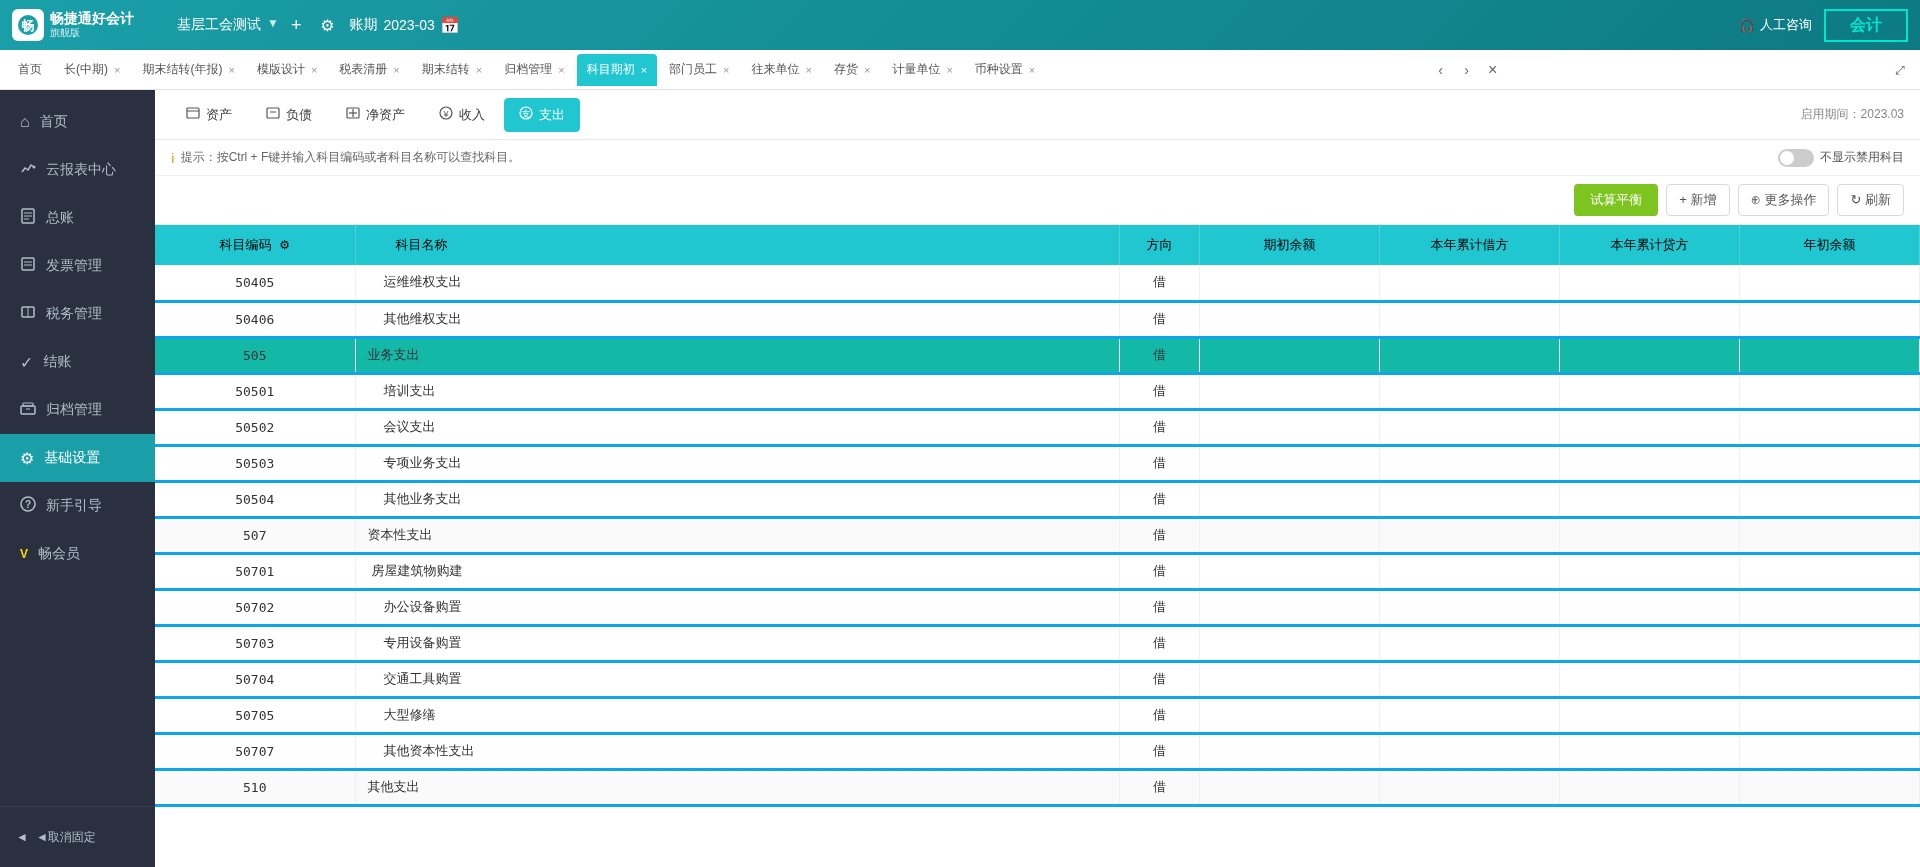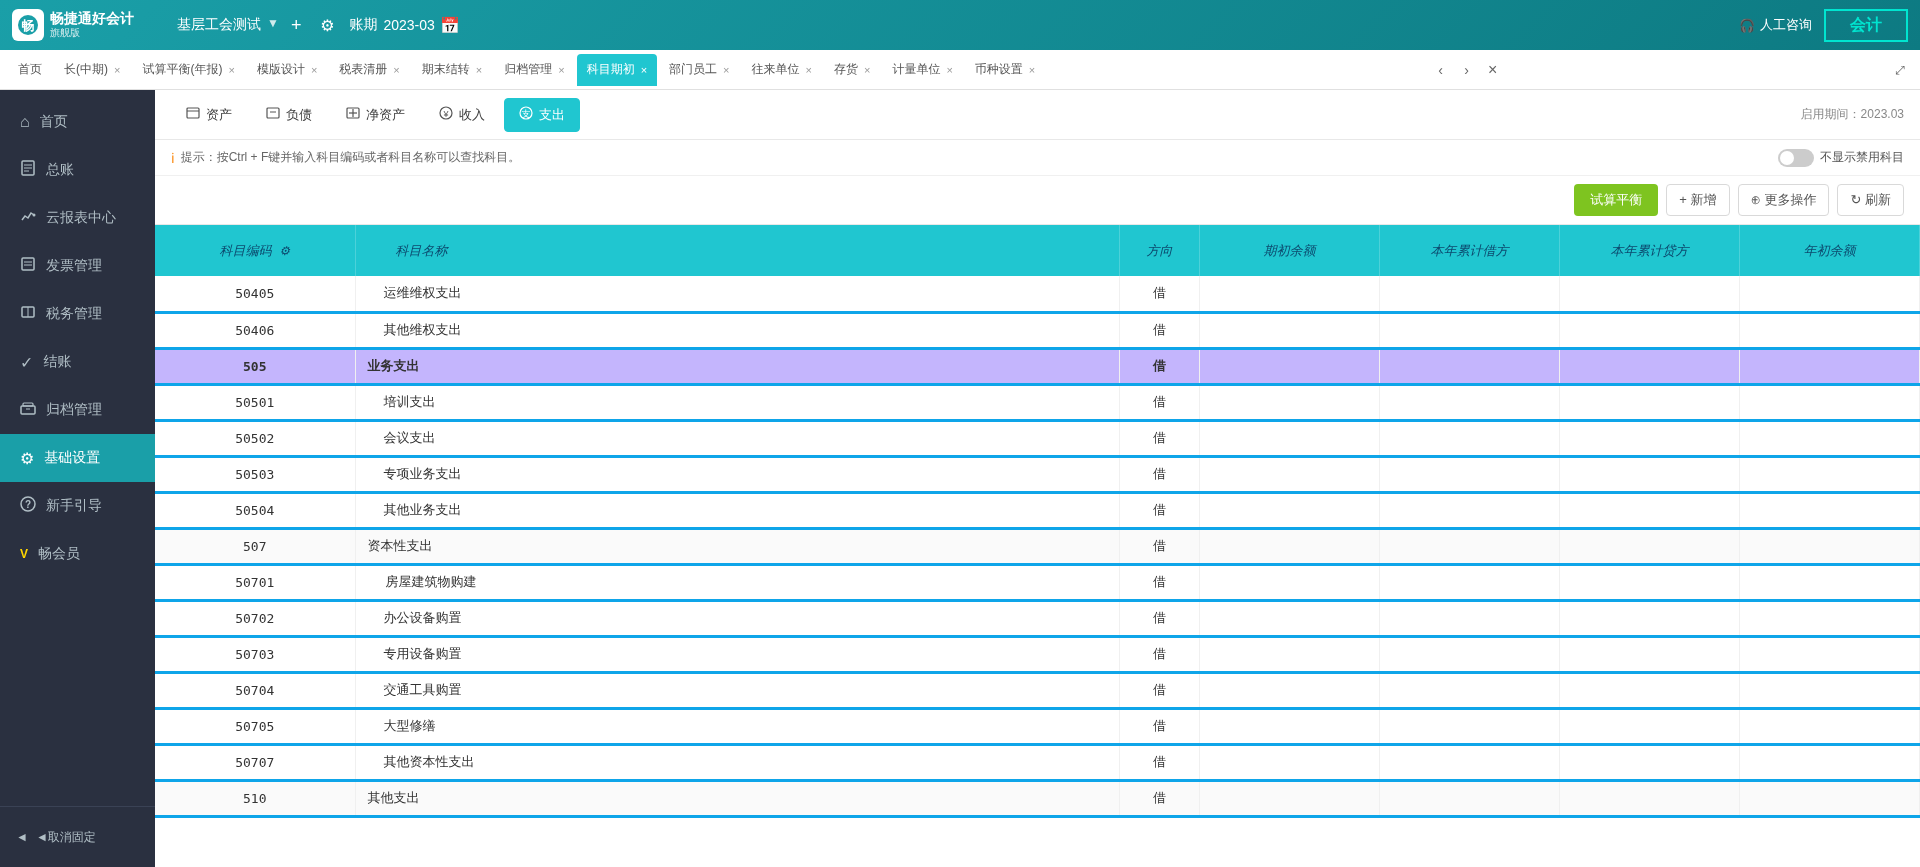--- a/index.html
+++ b/index.html
@@ -330,23 +330,22 @@
       position: relative;
     }
     .table-wrapper::-webkit-scrollbar { width: 8px; }
     .table-wrapper::-webkit-scrollbar-thumb { background: #ccc; border-radius: 4px; }
     .data-table {
       width: 100%;
       border-collapse: collapse;
     }
     .data-table thead tr {
       background: #20c6d0;
-      color: #0c4a6e;
-      height: 51px;
-      font-style: italic;
+      color: #000000;
+      height: 40px;
     }
     .data-table thead th {
       text-align: center;
       font-size: 13px;
       font-weight: normal;
       padding: 0 12px;
       border-right: 1px solid rgba(255,255,255,0.2);
     }
     .data-table tbody tr {
       height: 36px;
@@ -418,21 +417,21 @@
 
 <div class="tab-bar">
   <div class="tab-item">
     <span>首页</span>
   </div>
   <div class="tab-item">
     <span>长(中期)</span>
     <span class="tab-close">×</span>
   </div>
   <div class="tab-item">
-    <span>试算平衡(年报)</span>
+    <span>期末结转(年报)</span>
     <span class="tab-close">×</span>
   </div>
   <div class="tab-item">
     <span>模版设计</span>
     <span class="tab-close">×</span>
   </div>
   <div class="tab-item">
     <span>税表清册</span>
     <span class="tab-close">×</span>
   </div>
@@ -474,40 +473,40 @@
   <div class="tab-expand-btn">⤢</div>
 </div>
 
 <div class="main-layout">
 
   <div class="sidebar">
     <div class="sidebar-nav">
       <div class="sidebar-item">
         <span class="sidebar-icon">⌂</span>
         <span>首页</span>
+      </div>
+      <div class="sidebar-item">
+        <span class="sidebar-icon">
+          <svg width="16" height="16" viewBox="0 0 16 16">
+              <polyline points="2,12 5,8 8,10 11,5 14,7" fill="none" stroke="#b0bec5" stroke-width="1.5"></polyline>
+              <circle cx="14" cy="7" r="1.5" fill="#b0bec5"></circle>
+            </svg>
+        </span>
+        <span>云报表中心</span>
       </div>
       <div class="sidebar-item">
         <span class="sidebar-icon">
           <svg width="16" height="16" viewBox="0 0 16 16">
               <rect x="2" y="1" width="12" height="14" rx="1" fill="none" stroke="#b0bec5" stroke-width="1.5"></rect>
               <line x1="4" y1="5" x2="12" y2="5" stroke="#b0bec5" stroke-width="1"></line>
               <line x1="4" y1="8" x2="12" y2="8" stroke="#b0bec5" stroke-width="1"></line>
               <line x1="4" y1="11" x2="9" y2="11" stroke="#b0bec5" stroke-width="1"></line>
             </svg>
         </span>
         <span>总账</span>
-      </div>
-      <div class="sidebar-item">
-        <span class="sidebar-icon">
-          <svg width="16" height="16" viewBox="0 0 16 16">
-              <polyline points="2,12 5,8 8,10 11,5 14,7" fill="none" stroke="#b0bec5" stroke-width="1.5"></polyline>
-              <circle cx="14" cy="7" r="1.5" fill="#b0bec5"></circle>
-            </svg>
-        </span>
-        <span>云报表中心</span>
       </div>
       <div class="sidebar-item">
         <span class="sidebar-icon">
           <svg width="16" height="16" viewBox="0 0 16 16">
               <rect x="2" y="2" width="12" height="12" rx="1" fill="none" stroke="#b0bec5" stroke-width="1.5"></rect>
               <line x1="4" y1="6" x2="12" y2="6" stroke="#b0bec5" stroke-width="1"></line>
               <line x1="4" y1="9" x2="12" y2="9" stroke="#b0bec5" stroke-width="1"></line>
             </svg>
         </span>
         <span>发票管理</span>
@@ -661,21 +660,21 @@
             </tr>
             <tr>
               <td class="code-col">50406</td>
               <td class="name-col" style="padding-left: 28px; margin-top: 37px;">其他维权支出</td>
               <td>借</td>
               <td></td>
               <td></td>
               <td></td>
               <td></td>
             </tr>
-            <tr style="font-weight: bold; background: #c4b5fd;">
+            <tr style="font-weight: normal; background: #14b8a6;">
               <td class="code-col">505</td>
               <td class="name-col">业务支出</td>
               <td>借</td>
               <td></td>
               <td></td>
               <td></td>
               <td></td>
             </tr>
             <tr>
               <td class="code-col">50501</td>
@@ -717,21 +716,21 @@
               <td class="code-col">507</td>
               <td class="name-col">资本性支出</td>
               <td>借</td>
               <td></td>
               <td></td>
               <td></td>
               <td></td>
             </tr>
             <tr>
               <td class="code-col">50701</td>
-              <td class="name-col" style="padding-left: 30px;">房屋建筑物购建</td>
+              <td class="name-col" style="padding-left: 16px;">房屋建筑物购建</td>
               <td>借</td>
               <td></td>
               <td></td>
               <td></td>
               <td></td>
             </tr>
             <tr>
               <td class="code-col">50702</td>
               <td class="name-col" style="padding-left: 28px;">办公设备购置</td>
               <td>借</td>

